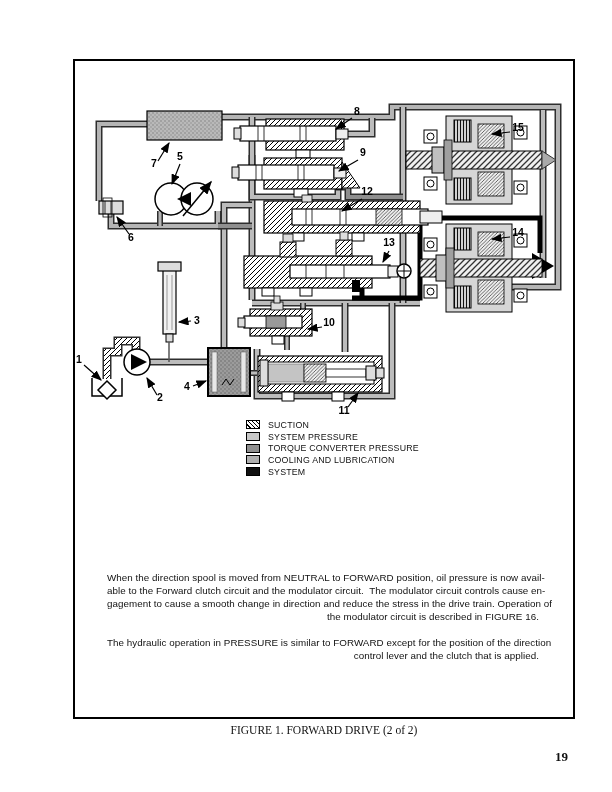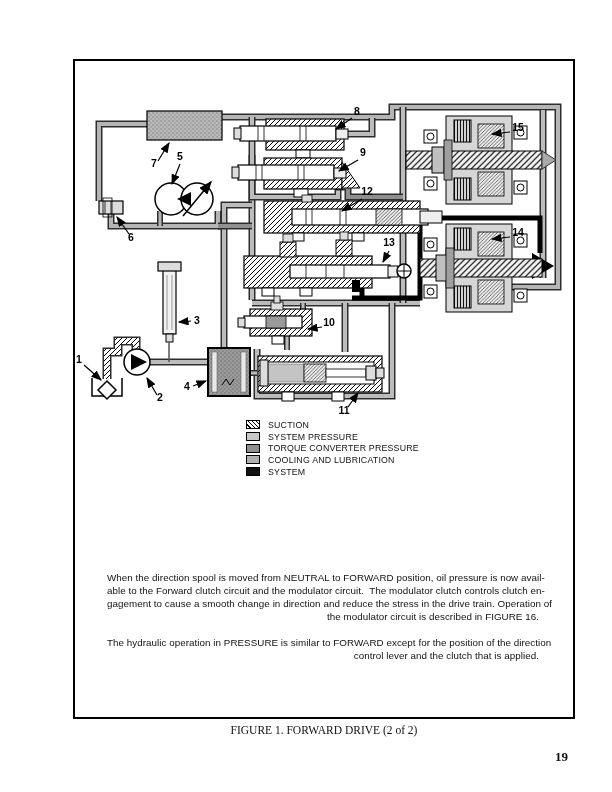--- a/index.html
+++ b/index.html
@@ -339,21 +339,21 @@
     </div>
     <div class="row">
       <span class="sw" style="background: rgb(17, 17, 17);"></span>
       <span class="lbl">SYSTEM</span>
     </div>
   </div>
 
   <div class="bodytext">
     <div>
       <div class="ln">When the direction spool is moved from NEUTRAL to FORWARD position, oil pressure is now avail-</div>
-      <div class="ln">able to the Forward clutch circuit and the modulator circuit.  The modulator clutch controls clutch en-</div>
+      <div class="ln">able to the Forward clutch circuit and the modulator circuit.  The modulator circuit controls cause en-</div>
       <div class="ln">gagement to cause a smooth change in direction and reduce the stress in the drive train. Operation of</div>
       <div class="ln">the modulator circuit is described in FIGURE 16.</div>
     </div>
     <div class="para2">
       <div class="ln">The hydraulic operation in PRESSURE is similar to FORWARD except for the position of the direction</div>
       <div class="ln">control lever and the clutch that is applied.</div>
     </div>
   </div>
 
   <div class="caption">FIGURE 1. FORWARD DRIVE (2 of 2)</div>

